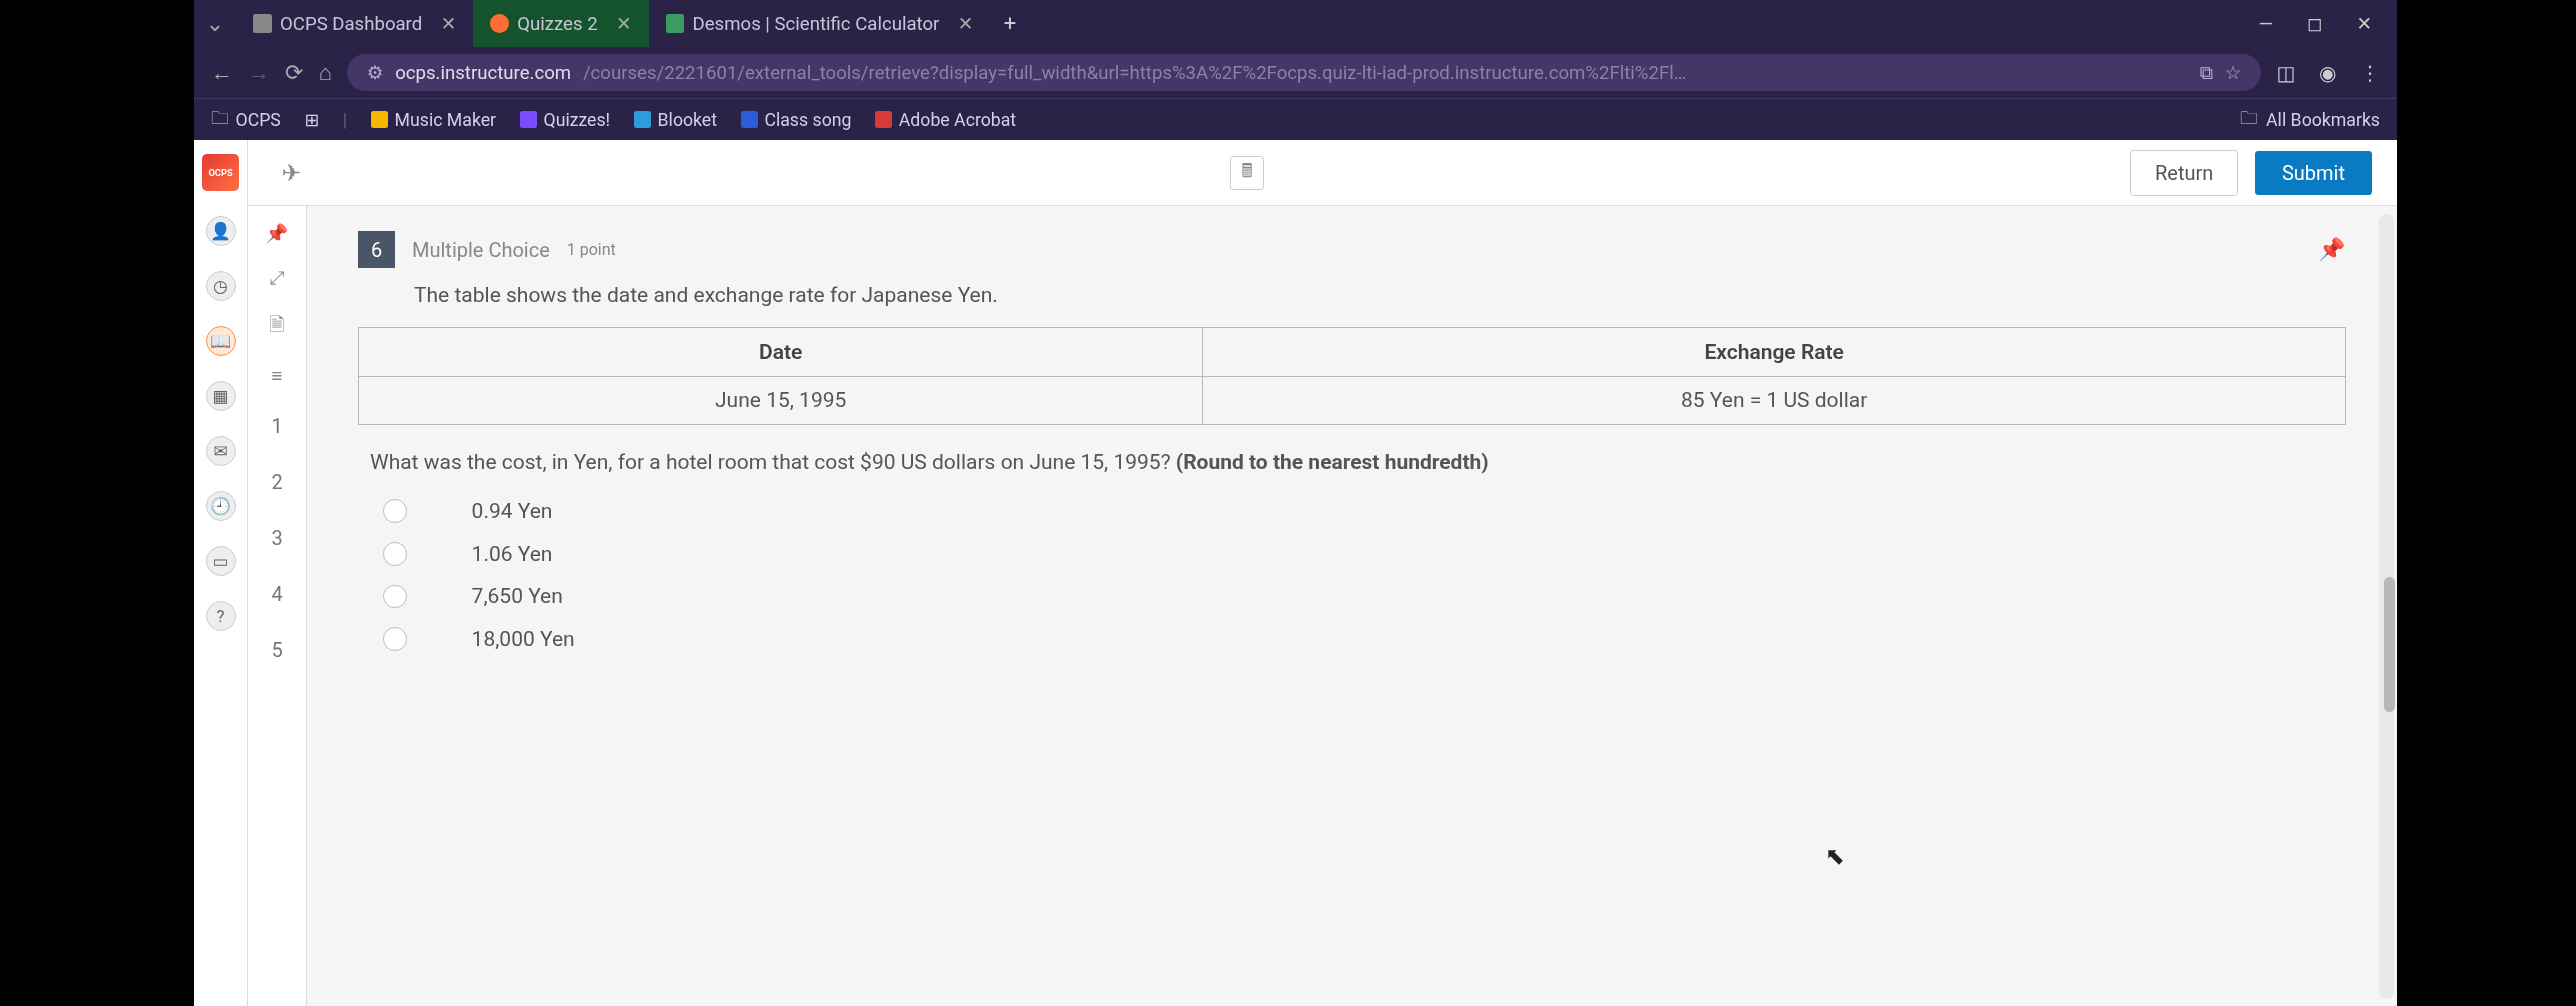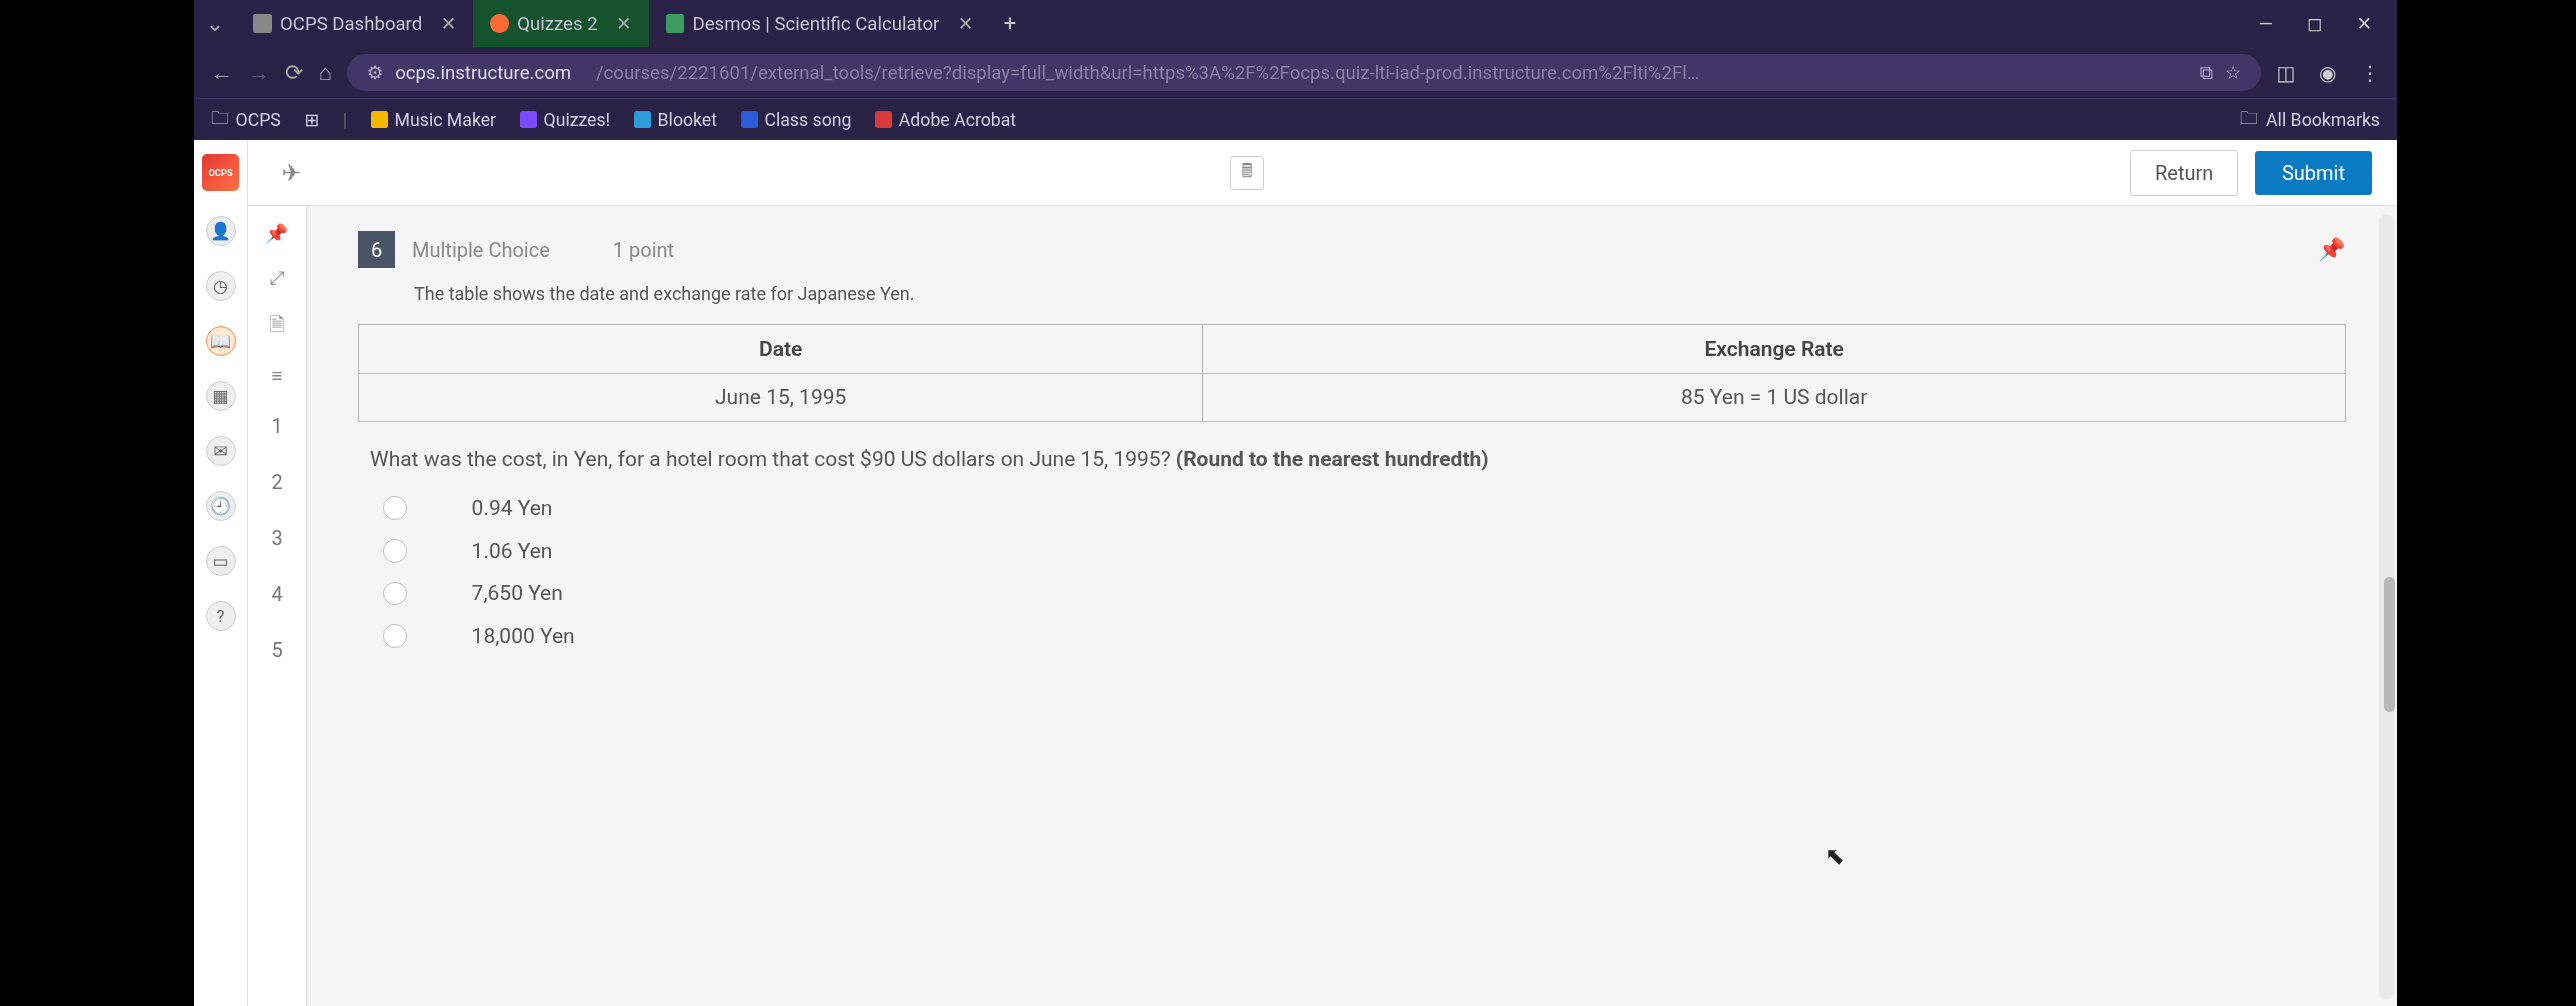--- a/index.html
+++ b/index.html
@@ -12,21 +12,21 @@
 .tab-close { margin-left: 10px; color: #aaa; font-size: 18.6px; cursor: pointer; }
 .tab-favicon { width: 18.6px; height: 18.6px; background: #888; border-radius: 2.5px; }
 .tab-favicon.orange { background: #ff6b35; border-radius: 50%; }
 .tab-favicon.green { background: #3a9d5f; border-radius: 2.5px; }
 .newtab { color: #ccc; font-size: 22px; padding: 0 13.5px; }
 .win-controls { margin-left: auto; display: flex; gap: 34px; padding-right: 25px; color: #ccc; font-size: 18.6px; }
 
 .addrbar { height: 51px; background: #2b2347; display: flex; align-items: center; padding: 0 17px; gap: 15px; color: #ccc; }
 .nav-icon { font-size: 22px; color: #aaa; }
 .url-box { flex: 1; background: #423766; border-radius: 25px; height: 37px; display: flex; align-items: center; padding: 0 20px; color: #b5aed0; font-size: 18.6px; gap: 11.8px; }
-.url-path { color: #8a82a8; margin-left: 13px; }
+.url-path { color: #8a82a8; }
 .right-icons { display: flex; gap: 23.6px; color: #ccc; font-size: 20px; }
 
 .bookbar { height: 42px; background: #2b2347; display: flex; align-items: center; padding: 0 17px; gap: 23.6px; color: #d5d0e5; font-size: 17.7px; border-top: 0.8px solid #423766; }
 .bm-item { display: flex; align-items: center; gap: 6.8px; }
 .bm-fav { width: 17px; height: 17px; background: #777; border-radius: 2.5px; }
 .bm-fav.yellow { background: #f5b800; }
 .bm-fav.purple { background: #7b4cff; }
 .bm-fav.teal { background: #2d9cdb; }
 .bm-fav.blue { background: #2d5cdb; }
 .bm-fav.red { background: #d63a3a; }
@@ -48,23 +48,23 @@
 .quiz-body { flex: 1; display: flex; }
 .q-nav { width: 59px; background: #fff; border-right: 0.8px solid #ddd; display: flex; flex-direction: column; align-items: center; padding-top: 17px; gap: 22px; }
 .q-nav-item { color: #777; font-size: 20px; cursor: pointer; width: 34px; height: 34px; display: flex; align-items: center; justify-content: center; }
 .q-nav-icon { font-size: 18.6px; color: #888; }
 
 .q-content { flex: 1; background: #f5f5f5; padding: 25px 51px; overflow-y: auto; position: relative; }
 .q-card { background: transparent; }
 .q-head { display: flex; align-items: center; gap: 17px; margin-bottom: 13.5px; }
 .q-num { background: #4a5568; color: #fff; width: 37px; height: 37px; display: flex; align-items: center; justify-content: center; font-size: 20px; }
 .q-type { color: #888; font-size: 20px; }
-.q-points { color: #888; font-size: 20px; margin-left: 46px; }
+.q-points { color: #888; font-size: 16px; }
 .q-pin { margin-left: auto; color: #aaa; font-size: 22px; }
-.q-prompt { color: #555; font-size: 18px; margin: 15px 0 20px 56px; }
+.q-prompt { color: #555; font-size: 21px; margin: 15px 0 20px 56px; }
 
 .data-table { width: 100%; border-collapse: collapse; margin: 13.5px 0 25px; }
 .data-table th, .data-table td { border: 1.7px solid #b8b8b8; padding: 11.8px; text-align: center; color: #555; font-size: 21px; }
 .data-table th { font-weight: 600; color: #444; }
 
 .q-question { color: #555; font-size: 21px; margin: 17px 12px 25px; }
 .q-question b { font-weight: 700; }
 
 .options { margin-left: 25px; }
 .opt { display: flex; align-items: center; gap: 17px; margin-bottom: 18.6px; }

